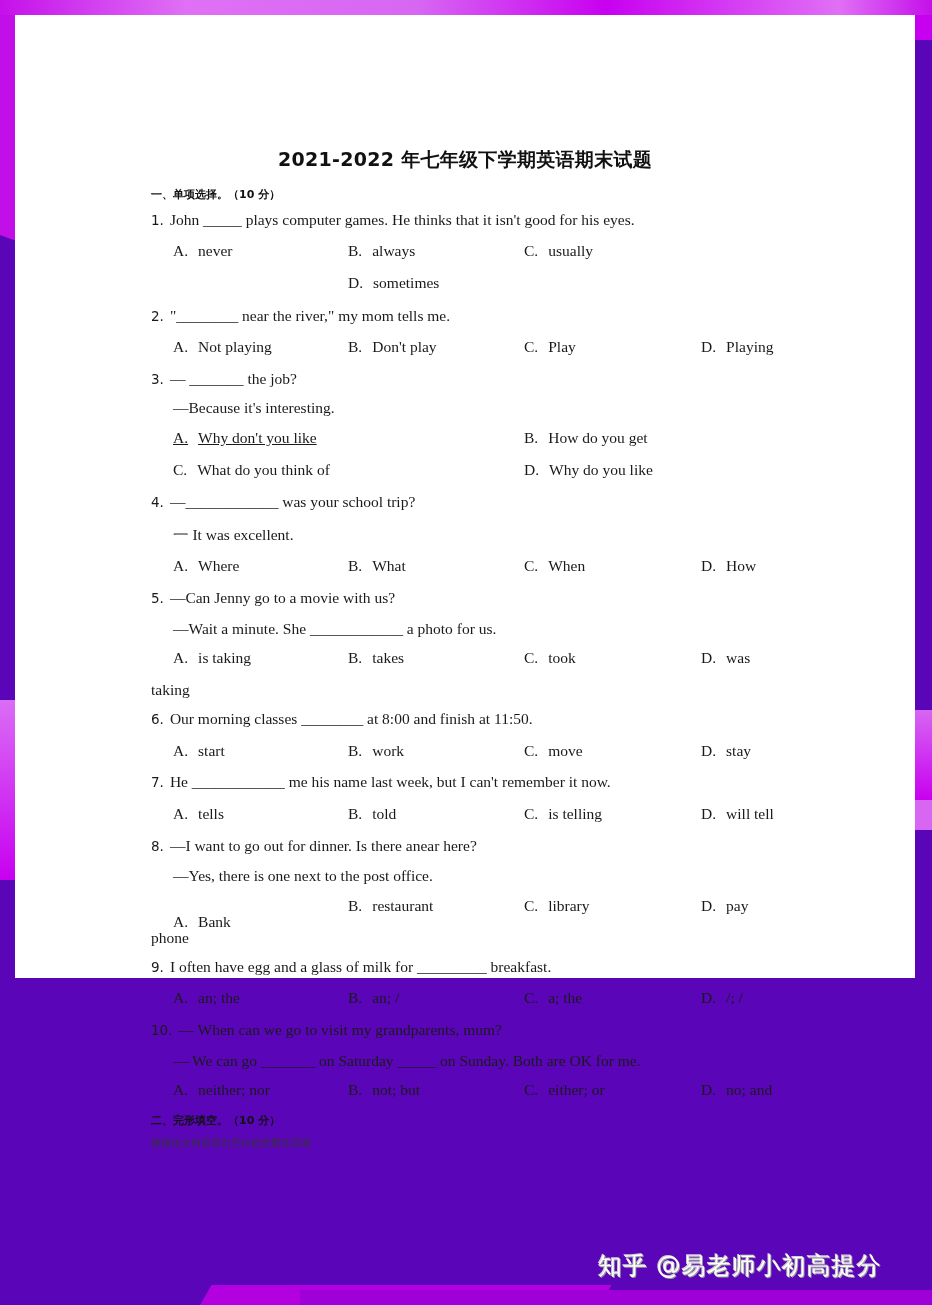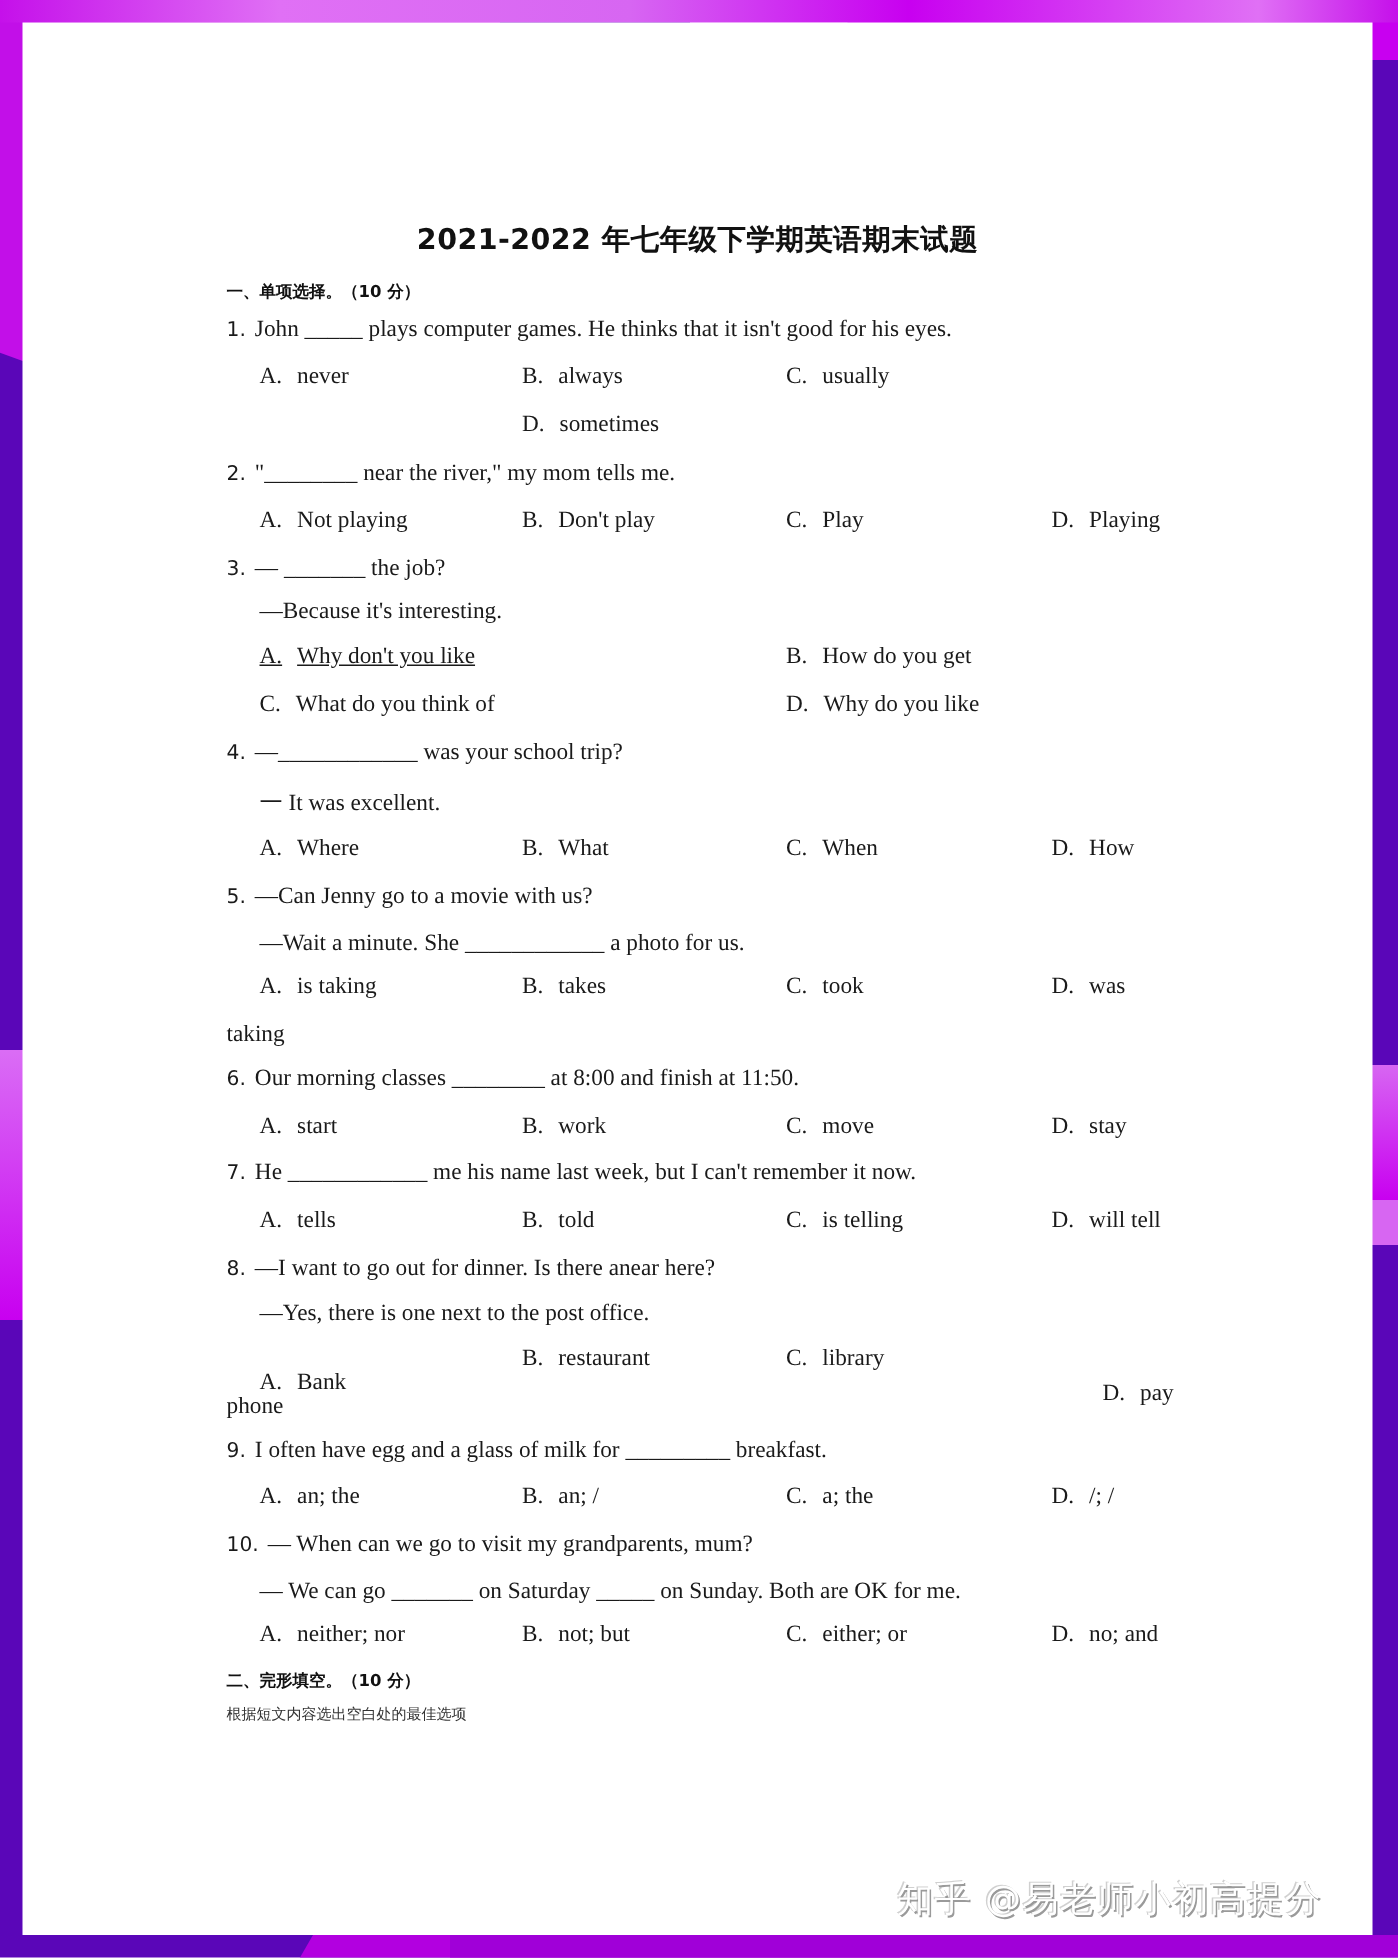--- a/index.html
+++ b/index.html
@@ -14,21 +14,21 @@
   .b2 { left: 460px; top: -40px; width: 190px; height: 80px; background: #d766f2; }
   .b3 { left: 565px; top: -40px; width: 380px; height: 80px; background: #c800f0; }
   .b4 { left: 0px; top: 700px; width: 40px; height: 180px; background: linear-gradient(#da6df5, #c800f0); }
   .b5 { left: 895px; top: 710px; width: 60px; height: 90px; background: linear-gradient(#d766f2, #c800f0); }
   .b6 { left: 895px; top: 800px; width: 60px; height: 30px; background: #d766f2; }
   .b7 { left: 200px; top: 1285px; width: 400px; height: 40px; background: #b200e0; transform: skewX(-30deg); }
   .b8 { left: 300px; top: 1290px; width: 700px; height: 30px; background: #a000d8; }
   .b9 { left: 0; top: 0; width: 932px; height: 15px; background: linear-gradient(90deg,#c510ea 0%,#e070f5 20%,#d766f2 45%,#c800f0 65%,#e070f5 90%,#c510ea 100%); }
 
   .sheet {
-    position: absolute; left: 15px; top: 15px; width: 900px; height: 1275px;
+    position: absolute; left: 15px; top: 15px; width: 900px; height: 963px;
     background: #ffffff;
   }
   .page-title {
     position: absolute; left: 0; right: 0; top: 132px; text-align: center;
     font-family: "DejaVu Sans", sans-serif; font-weight: bold; font-size: 19px; color: #111;
     letter-spacing: 0.3px;
   }
   .section-heading {
     position: absolute; left: 136px;
     font-family: "DejaVu Sans", sans-serif; font-weight: bold; font-size: 11px; color: #111;
@@ -130,21 +130,21 @@
     <div class="opt" style="left:509px; top:790px;"><span class="letter">C.</span><span>is telling</span></div>
     <div class="opt" style="left:686px; top:790px;"><span class="letter">D.</span><span>will tell</span></div>
   </div>
 
   <div>
     <div class="line" style="left:136px; top:822px;"><span class="qnum">8.</span><span>—I want to go out for dinner. Is there anear here?</span></div>
     <div class="line" style="left:158px; top:852px;">—Yes, there is one next to the post office.</div>
     <div class="opt" style="left:158px; top:898px;"><span class="letter">A.</span><span>Bank</span></div>
     <div class="opt" style="left:333px; top:882px;"><span class="letter">B.</span><span>restaurant</span></div>
     <div class="opt" style="left:509px; top:882px;"><span class="letter">C.</span><span>library</span></div>
-    <div class="opt" style="left:720px; top:882px;margin-top:23px;"><span class="letter">D.</span><span>pay</span></div>
+    <div class="opt" style="left:686px; top:882px;"><span class="letter">D.</span><span>pay</span></div>
     <div class="line" style="left:136px; top:914px;">phone</div>
   </div>
 
   <div>
     <div class="line" style="left:136px; top:943px;"><span class="qnum">9.</span><span>I often have egg and a glass of milk for _________ breakfast.</span></div>
     <div class="opt" style="left:158px; top:974px;"><span class="letter">A.</span><span>an; the</span></div>
     <div class="opt" style="left:333px; top:974px;"><span class="letter">B.</span><span>an; /</span></div>
     <div class="opt" style="left:509px; top:974px;"><span class="letter">C.</span><span>a; the</span></div>
     <div class="opt" style="left:686px; top:974px;"><span class="letter">D.</span><span>/; /</span></div>
   </div>

